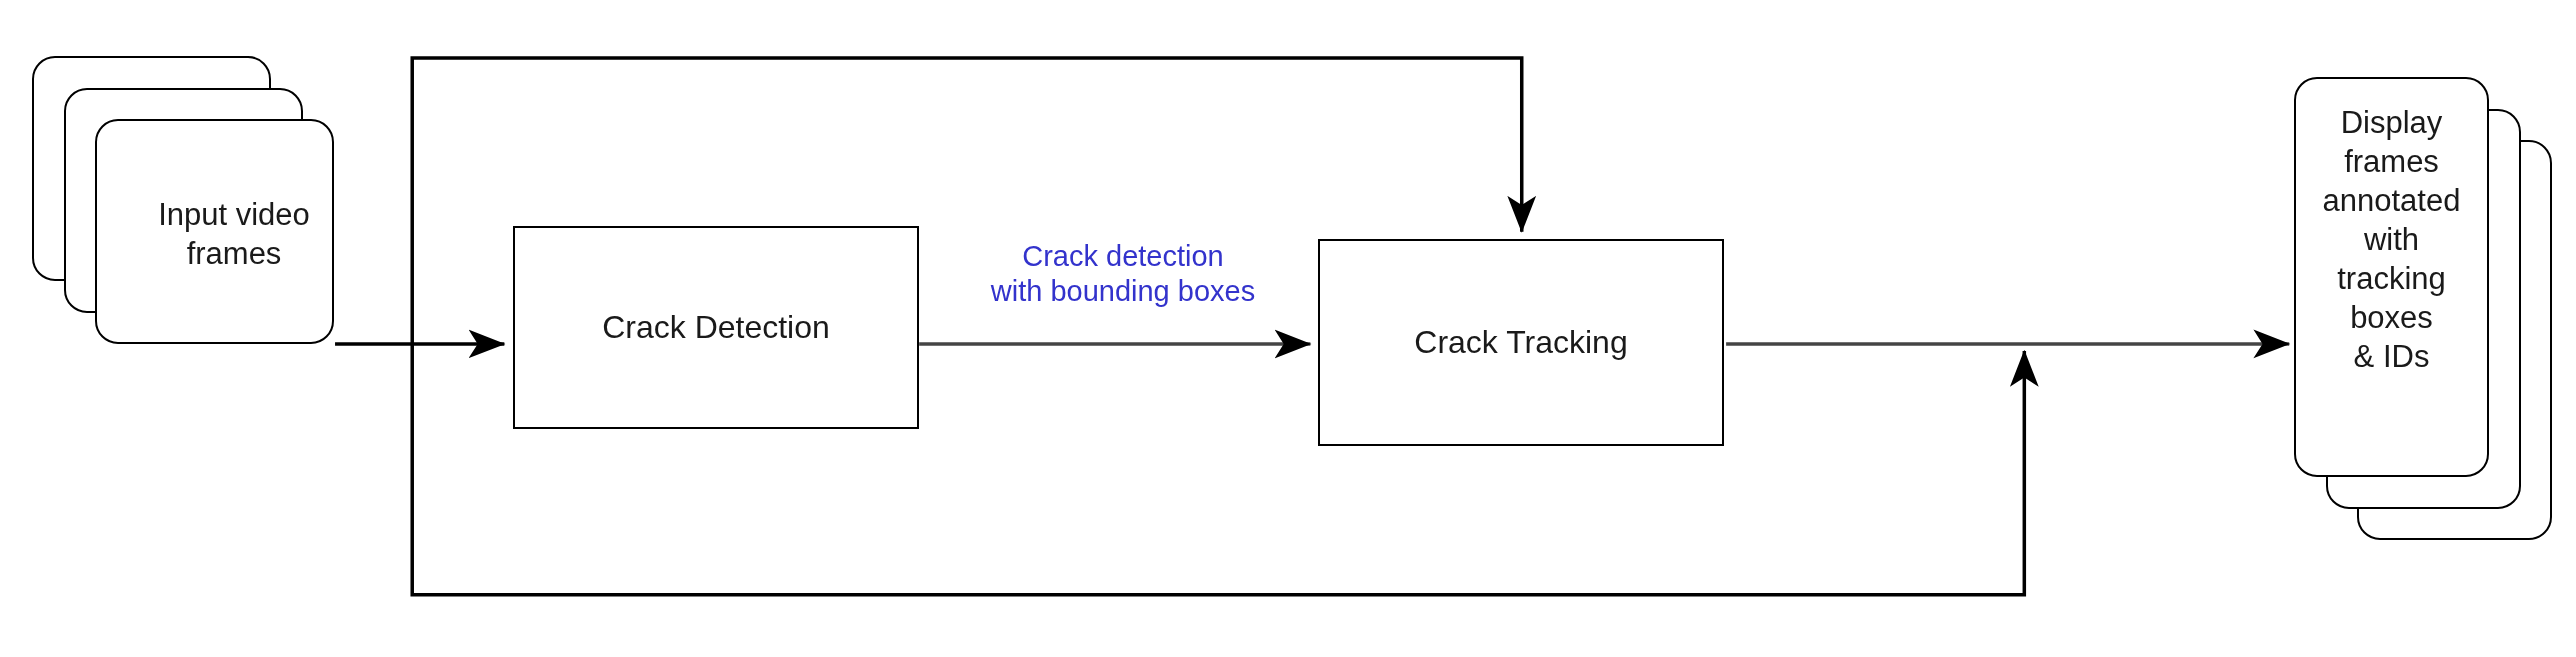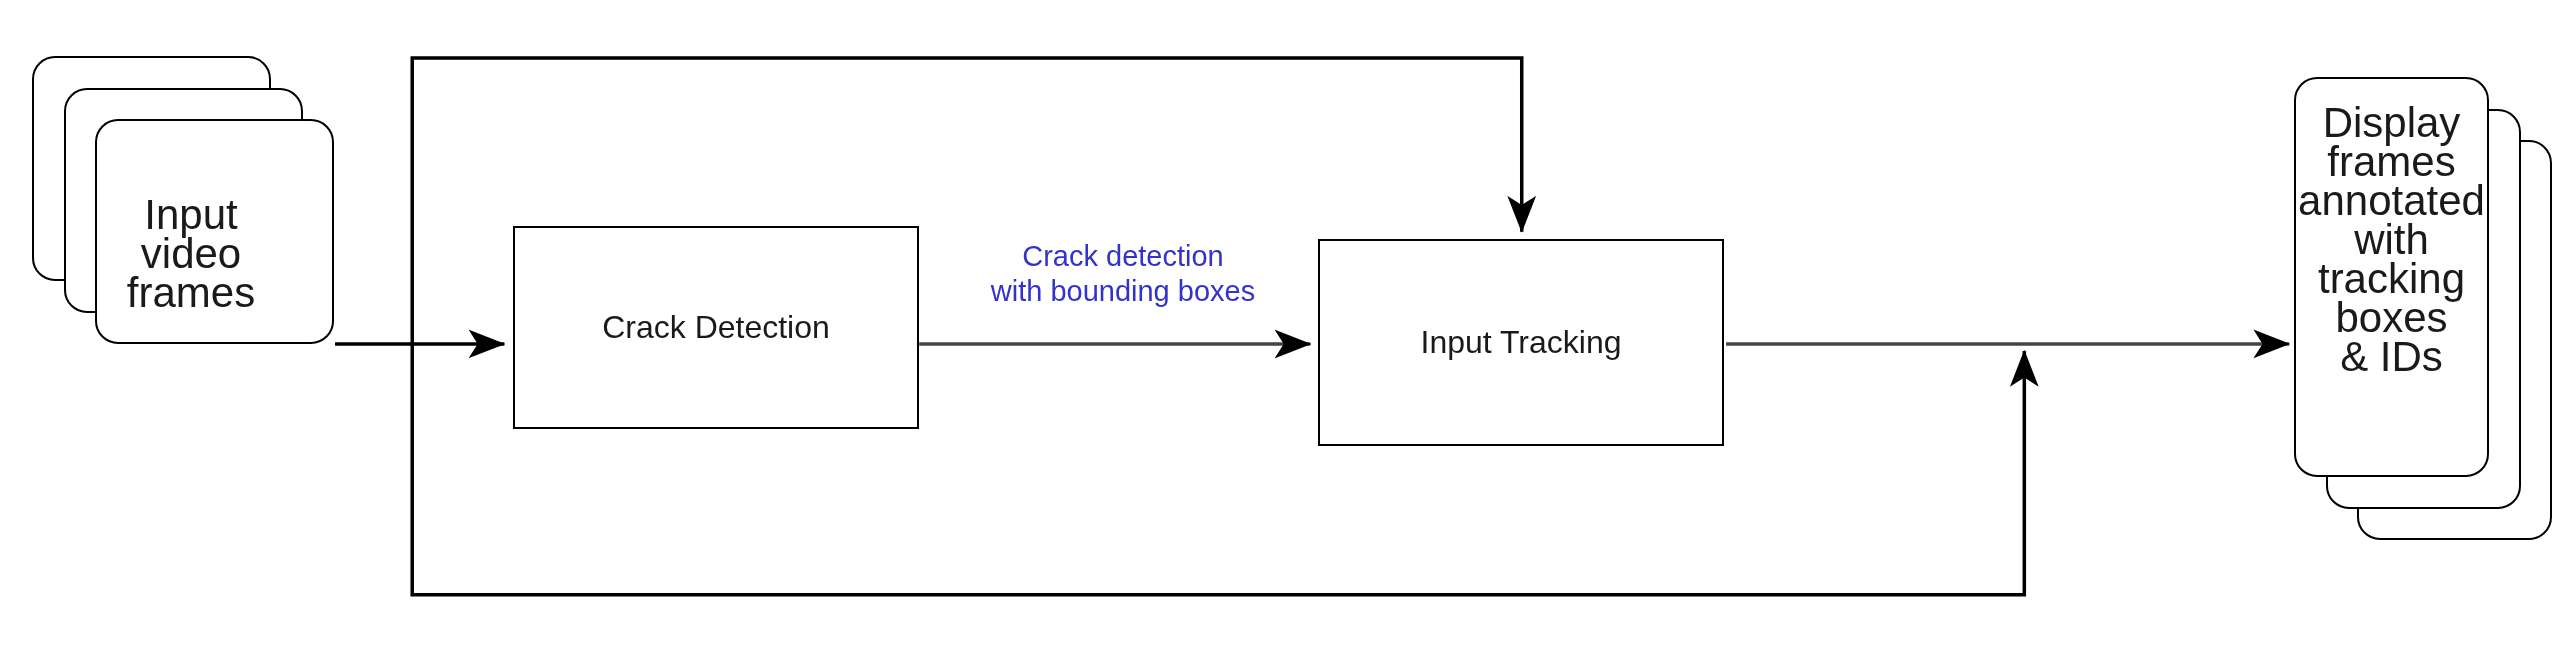--- a/index.html
+++ b/index.html
@@ -36,21 +36,21 @@
     border: 2.6px solid #000000;
     border-radius: 23px;
     box-sizing: border-box;
   }
   .card-label {
     position: absolute;
     left: 0;
     right: 0;
     text-align: center;
     color: #1a1a1a;
-    font-size: 42px;
+    font-size: 31px;
     line-height: 39px;
     white-space: pre-line;
   }
 
   
   .proc {
     position: absolute;
     background: #ffffff;
     border: 2.6px solid #000000;
     box-sizing: border-box;
@@ -105,30 +105,30 @@
 
     <g>
       <path d="M470,392 L470,678 L2308,678 L2308,400" fill="none" stroke="#000000" stroke-width="4" marker-end="url(#ah)"></path>
     </g>
   </svg>
 
   <div class="stack" style="left:32px; top:56px; width:316px; height:277px;">
     <div class="card" style="left:0px; top:0px; width:239px; height:225px;"></div>
     <div class="card" style="left:32px; top:32px; width:239px; height:225px;"></div>
     <div class="card" style="left:63px; top:63px; width:239px; height:225px;"></div>
-    <div class="card-label" style="left:63px; top:139px; width:192px;">Input video
+    <div class="card-label" style="left:63px; top:139px; width:192px;padding-left:43px;">Input video
 frames</div>
   </div>
 
   <div class="proc" style="left:513px; top:226px; width:406px; height:203px;">
     <span class="proc-label">Crack Detection</span>
   </div>
 
   <div class="proc" style="left:1318px; top:239px; width:406px; height:207px;">
-    <span class="proc-label">Input Tracking</span>
+    <span class="proc-label">Crack Tracking</span>
   </div>
 
   <div class="stack" style="left:2294px; top:77px; width:263px; height:491px;">
     <div class="card" style="left:63px; top:63px; width:195px; height:400px;"></div>
     <div class="card" style="left:32px; top:32px; width:195px; height:400px;"></div>
     <div class="card" style="left:0px; top:0px; width:195px; height:400px;"></div>
     <div class="card-label" style="left:0px; top:26px; width:195px;">Display
 frames
 annotated
 with

